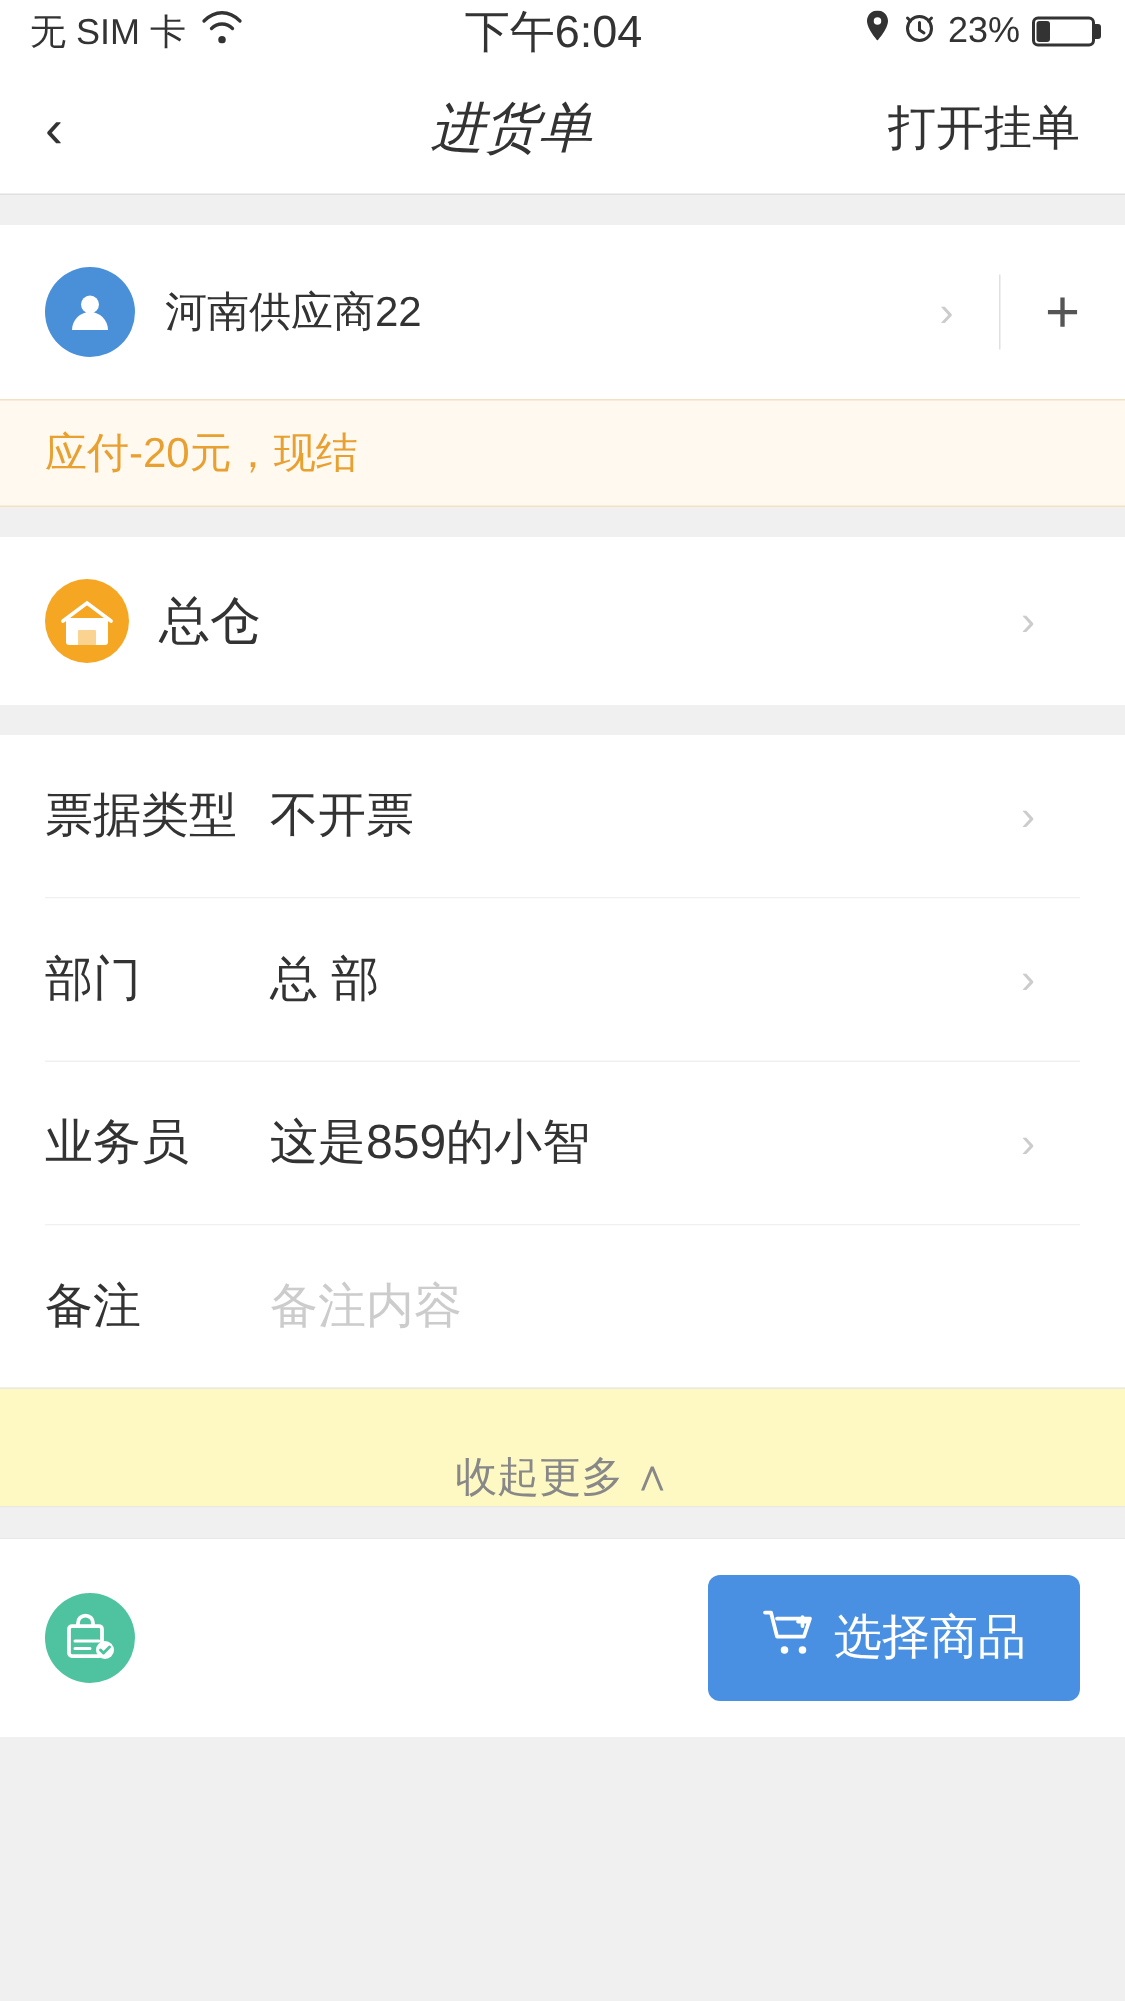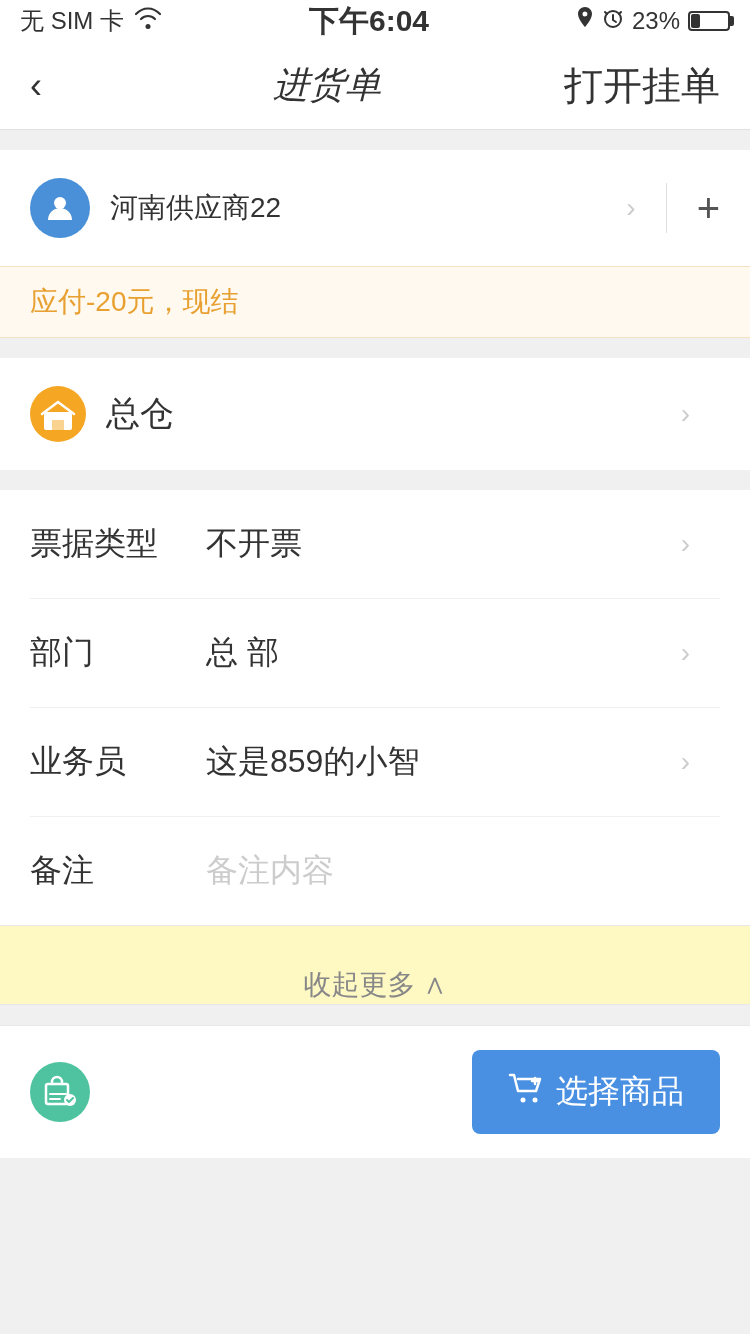--- a/index.html
+++ b/index.html
@@ -28,21 +28,21 @@
     }
     .status-left {
       display: flex;
       align-items: center;
       gap: 10px;
       font-size: 24px;
       justify-content: center;
     }
     .status-center {
       font-size: 30px;
-      font-weight: 700;
+      font-weight: 400;
       text-align: center;
     }
     .status-right {
       display: flex;
       align-items: center;
       gap: 8px;
       font-size: 24px;
     }
     .battery-icon {
       display: inline-block;
@@ -90,21 +90,21 @@
       cursor: pointer;
       width: 60px;
     }
     .nav-title {
       font-size: 36px;
       font-weight: 500;
       color: #333;
       font-style: italic;
     }
     .nav-action {
-      font-size: 39px;
+      font-size: 32px;
       color: #333;
       cursor: pointer;
     }
 
     
     .section-gap {
       height: 20px;
       background: #f0f0f0;
     }
 
@@ -196,21 +196,20 @@
     .form-divider {
       height: 1px;
       background: #f0f0f0;
       margin: 0 30px;
     }
     .form-row {
       display: flex;
       align-items: center;
       padding: 32px 30px;
       background: #fff;
-      gap: 26px;
     }
     .form-label {
       font-size: 32px;
       color: #333;
       width: 130px;
       flex-shrink: 0;
     }
     .form-value {
       flex: 1;
       font-size: 32px;

